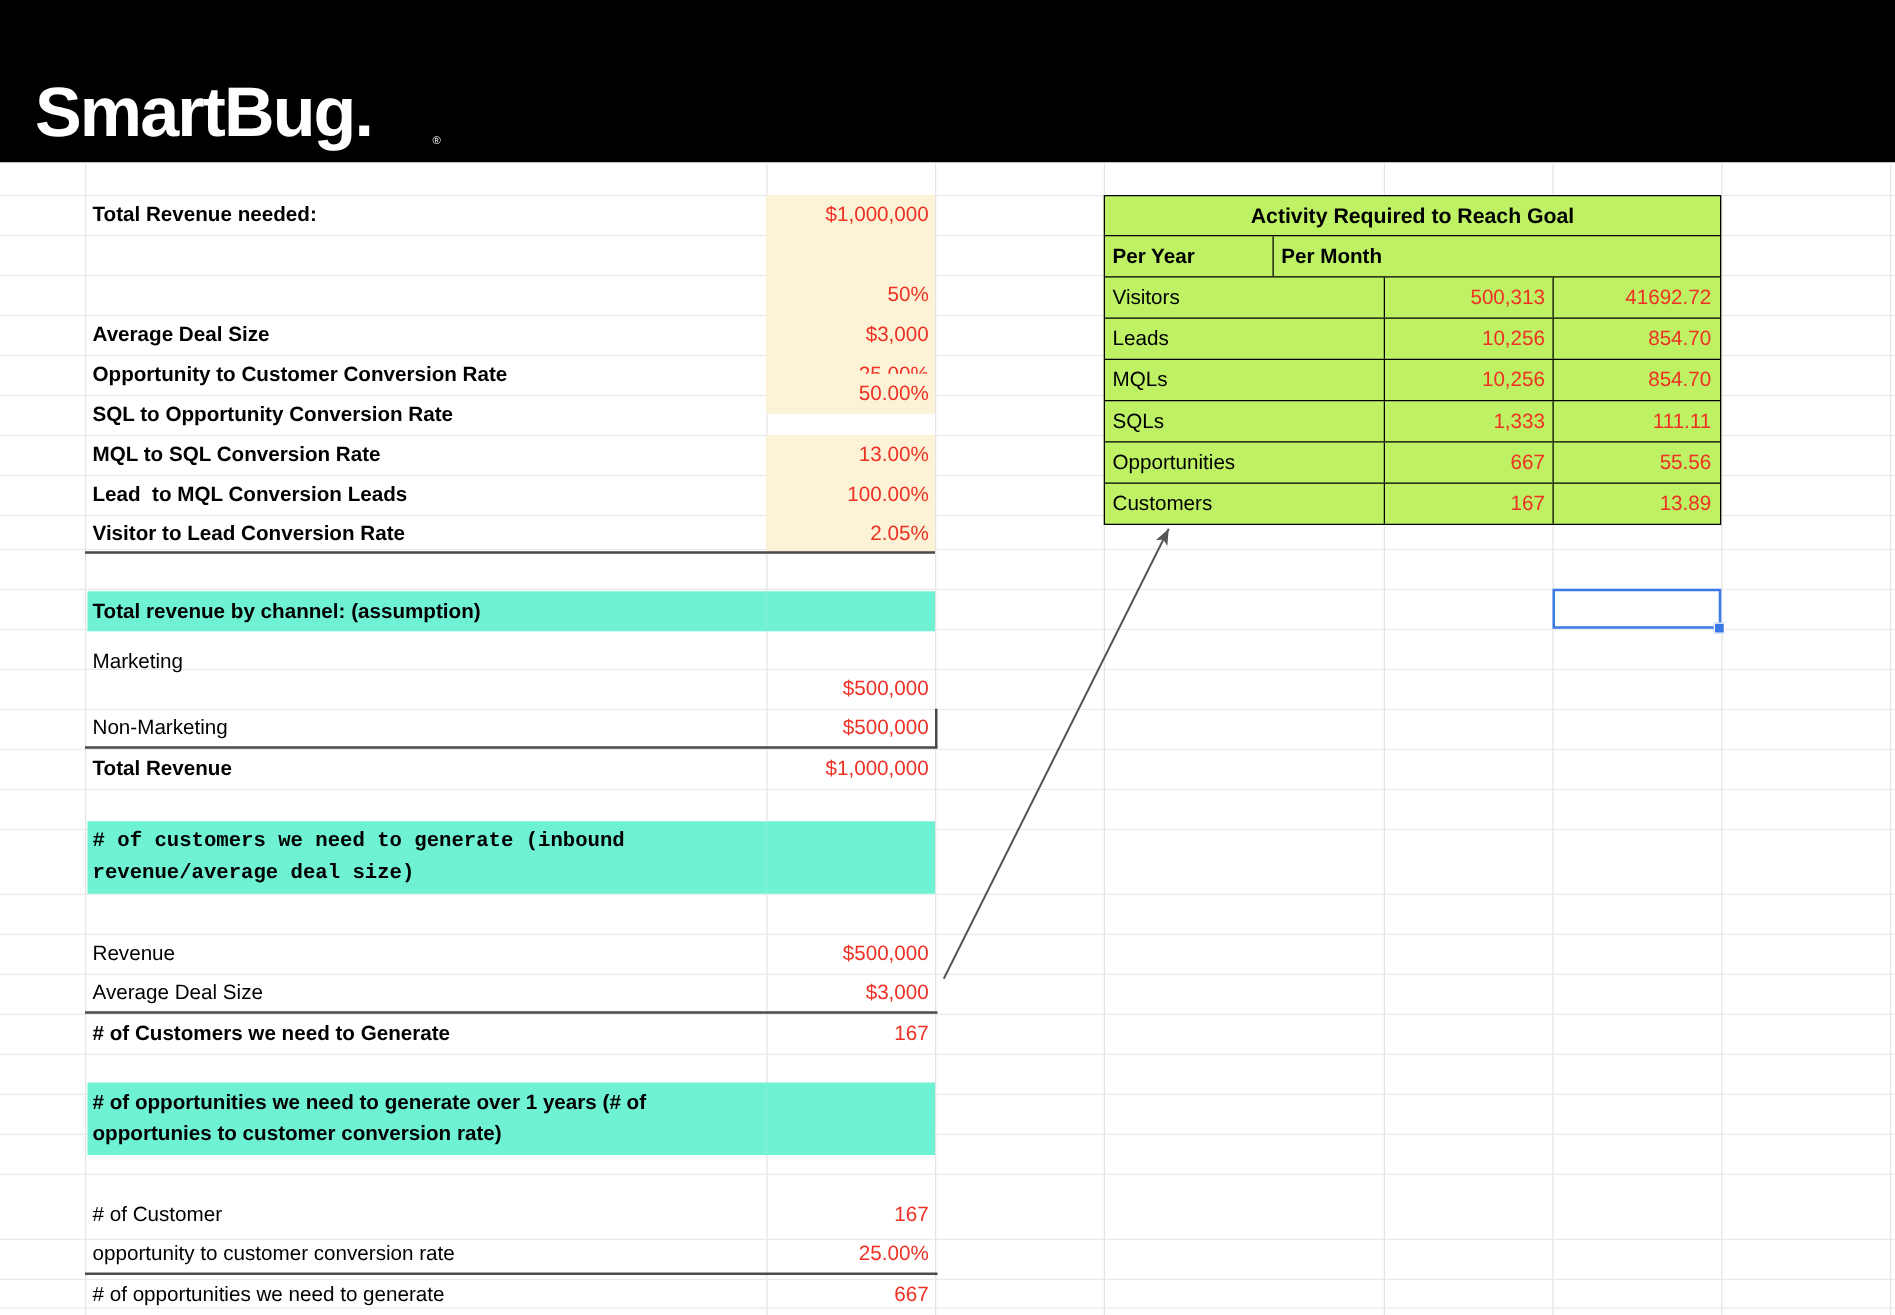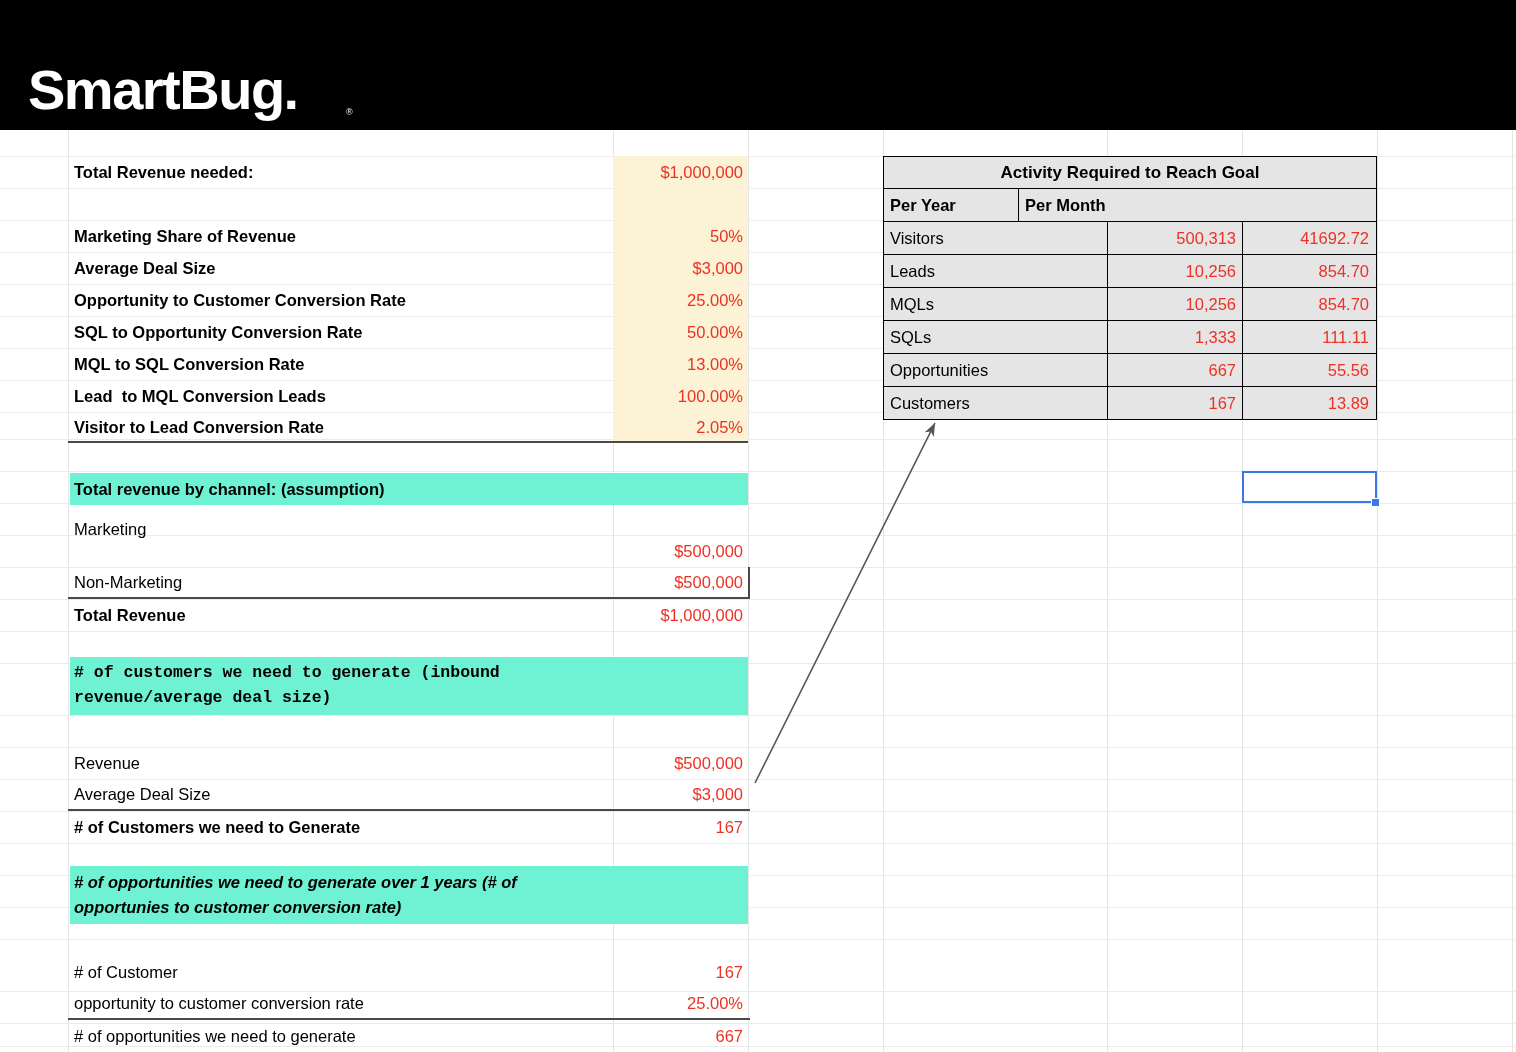--- a/index.html
+++ b/index.html
@@ -57,21 +57,21 @@
   
   .rule{position:absolute;background:#4a4a4a;height:1.5px;}
   .vrule{position:absolute;background:#4a4a4a;width:1.5px;}
 
   
   #kpi{
     position:absolute;left:883px;top:26px;
     width:494px;
     border:1.5px solid #000;
     box-sizing:border-box;
-    background:#e5e5e5;
+    background:#bef264;
   }
   #kpi .trow{display:flex;}
   #kpi .tc{
     box-sizing:border-box;
     height:32px;
     display:flex;align-items:center;
     font-size:16.5px;
   }
   #kpi .title{
     height:32px;display:flex;align-items:center;justify-content:center;
@@ -146,31 +146,30 @@
   <div class="hline" style="top:809px"></div>
   <div class="hline" style="top:861px"></div>
   <div class="hline" style="top:893px"></div>
   <div class="hline" style="top:916px"></div>
 
   <div class="cell lab b" style="top:26px;height:32px">Total Revenue needed:</div>
   <div class="cell val fill-cream" style="top:26px;height:32px">$1,000,000</div>
 
   <div class="cell val fill-cream" style="top:58px;height:32px"></div>
 
-  <div class="cell lab b" style="top:90px;height:32px">Marketing Share of Revenue</div>
   <div class="cell val fill-cream" style="top:90px;height:32px">50%</div>
 
   <div class="cell lab b" style="top:122px;height:32px">Average Deal Size</div>
   <div class="cell val fill-cream" style="top:122px;height:32px">$3,000</div>
 
   <div class="cell lab b" style="top:154px;height:32px">Opportunity to Customer Conversion Rate</div>
   <div class="cell val fill-cream" style="top:154px;height:32px">25.00%</div>
 
   <div class="cell lab b" style="top:186px;height:32px">SQL to Opportunity Conversion Rate</div>
-  <div class="cell val fill-cream" style="top:186px;height:32px">50.00%</div>
+  <div class="cell val fill-cream" style="top:169px;height:32px">50.00%</div>
 
   <div class="cell lab b" style="top:218px;height:32px">MQL to SQL Conversion Rate</div>
   <div class="cell val fill-cream" style="top:218px;height:32px">13.00%</div>
 
   <div class="cell lab b" style="top:250px;height:32px">Lead  to MQL Conversion Leads</div>
   <div class="cell val fill-cream" style="top:250px;height:32px">100.00%</div>
 
   <div class="cell lab b" style="top:282px;height:30px">Visitor to Lead Conversion Rate</div>
   <div class="cell val fill-cream" style="top:282px;height:30px">2.05%</div>
   <div class="rule" style="left:68px;top:311px;width:680px"></div>
@@ -198,21 +197,21 @@
   <div class="cell val" style="top:617px;height:32px">$500,000</div>
 
   <div class="cell lab" style="top:649px;height:31px">Average Deal Size</div>
   <div class="cell val" style="top:649px;height:31px">$3,000</div>
   <div class="rule" style="left:68px;top:679px;width:682px"></div>
 
   <div class="cell lab b" style="top:681px;height:32px"># of Customers we need to Generate</div>
   <div class="cell val" style="top:681px;height:32px">167</div>
 
   <div class="cell lab b fill-teal wrap" style="top:736px;height:58px;align-items:center">
-    <span class="txt" style="display:block;width:100%;font-style:italic;"># of opportunities we need to generate over 1 years (# of opportunies to customer conversion rate)</span>
+    <span class="txt" style="display:block;width:100%;"># of opportunities we need to generate over 1 years (# of opportunies to customer conversion rate)</span>
   </div>
   <div class="cell fill-teal" style="left:613px;width:135px;top:736px;height:58px"></div>
 
   <div class="cell lab" style="top:826px;height:32px"># of Customer</div>
   <div class="cell val" style="top:826px;height:32px">167</div>
 
   <div class="cell lab" style="top:858px;height:31px">opportunity to customer conversion rate</div>
   <div class="cell val" style="top:858px;height:31px">25.00%</div>
   <div class="rule" style="left:68px;top:888px;width:682px"></div>
 

